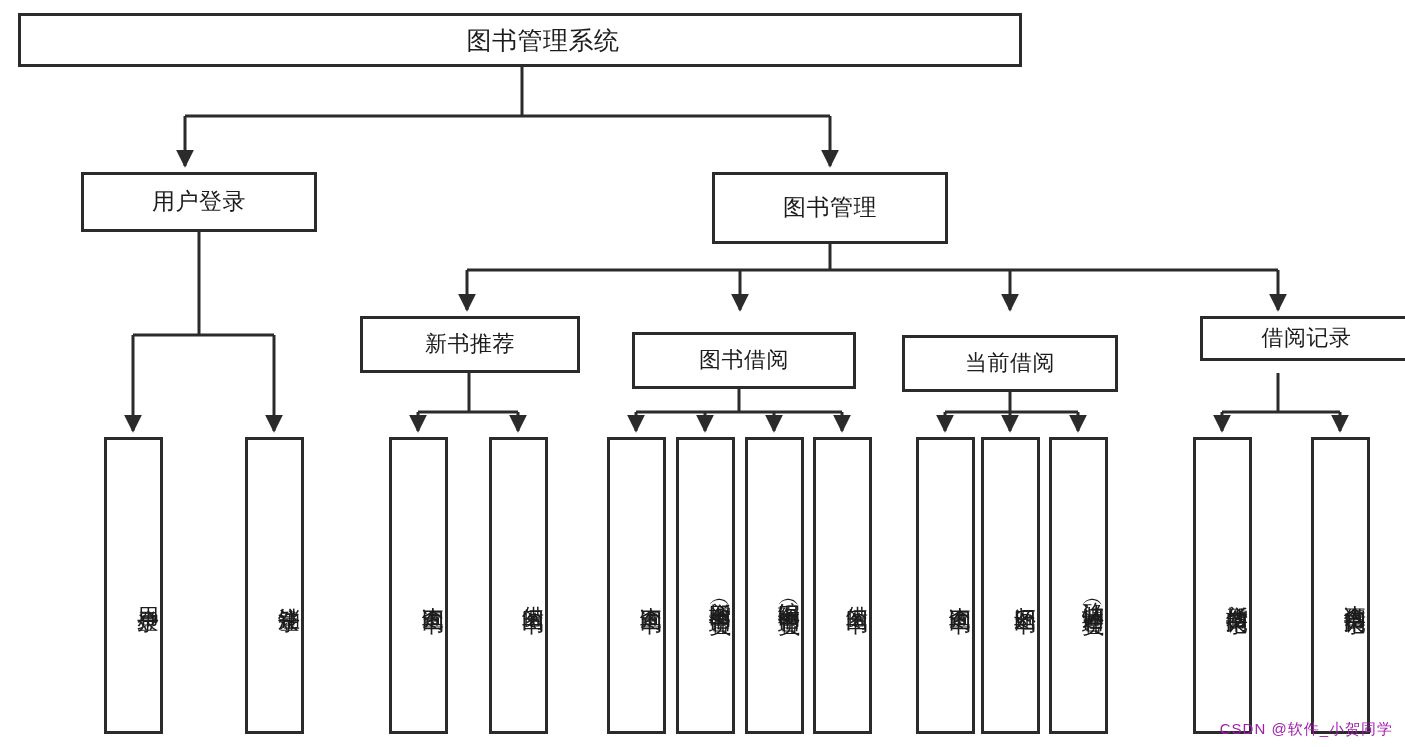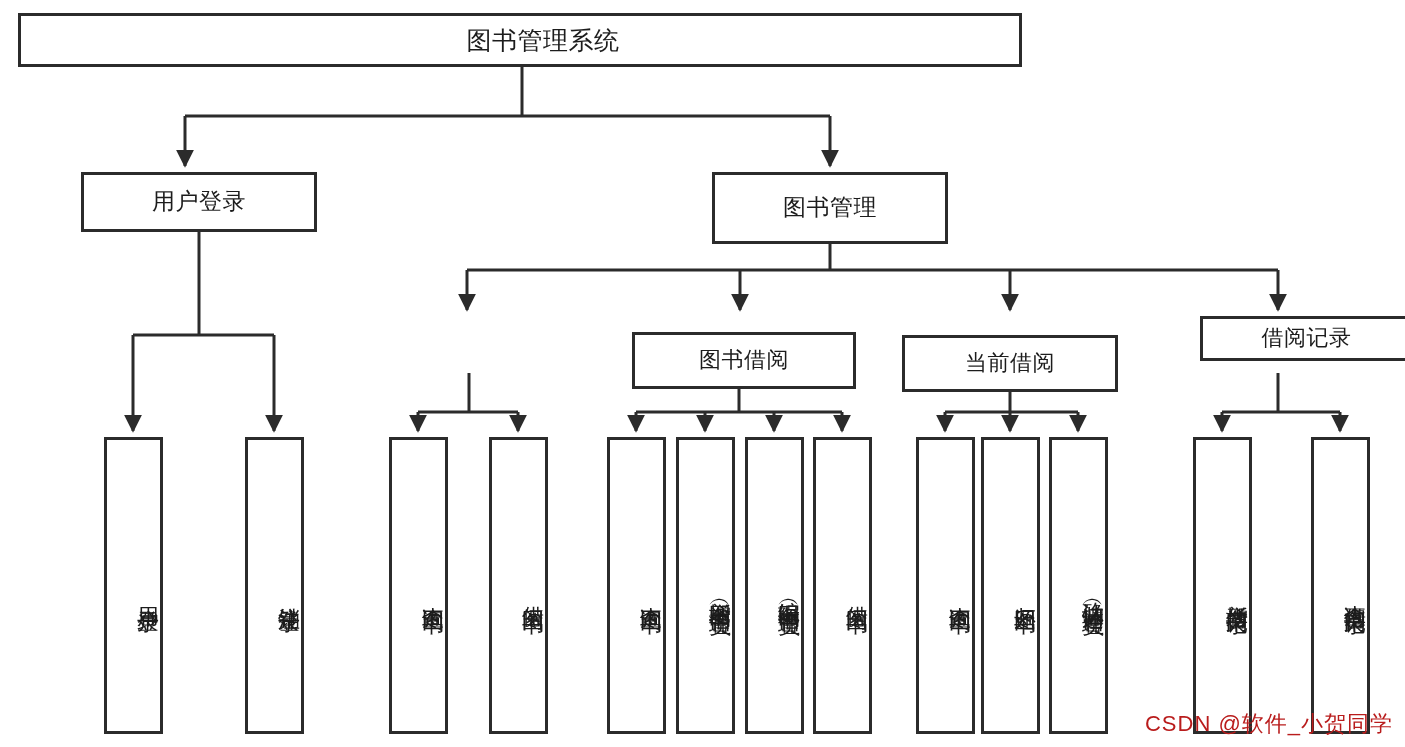--- a/index.html
+++ b/index.html
@@ -54,22 +54,22 @@
     letter-spacing: 2px;
   }
   .t-root  { font-size: 25px; }
   .t-l1    { font-size: 23px; }
   .t-l2    { font-size: 22px; }
   .t-leaf  { font-size: 22px; }
   #watermark {
     position: absolute;
     right: 12px;
     bottom: 8px;
-    font-size: 22px;
-    color: #b91c1c;
+    font-size: 15px;
+    color: #a21caf;
     letter-spacing: 1px;
     white-space: nowrap;
   }
 </style>
 </head>
 <body>
 
 <div id="canvas">
 
   <svg id="edges" viewBox="0 0 1405 747" width="1405" height="747">
@@ -129,20 +129,23 @@
     <span class="node-label t-root">图书管理系统</span>
   </div>
 
   <div class="node horiz" style="left:81px; top:172px; width:236px; height:60px;">
     <span class="node-label t-l1">用户登录</span>
   </div>
   <div class="node horiz" style="left:712px; top:172px; width:236px; height:72px;">
     <span class="node-label t-l1">图书管理</span>
   </div>
 
+  <div class="node horiz" style="left:360px; top:316px; width:220px; height:57px;">
+    <span class="node-label t-l2">新书推荐</span>
+  </div>
   <div class="node horiz" style="left:632px; top:332px; width:224px; height:57px;">
     <span class="node-label t-l2">图书借阅</span>
   </div>
   <div class="node horiz" style="left:902px; top:335px; width:216px; height:57px;">
     <span class="node-label t-l2">当前借阅</span>
   </div>
   <div class="node horiz" style="left:1200px; top:316px; width:213px; height:45px;">
     <span class="node-label t-l2">借阅记录</span>
   </div>
 

